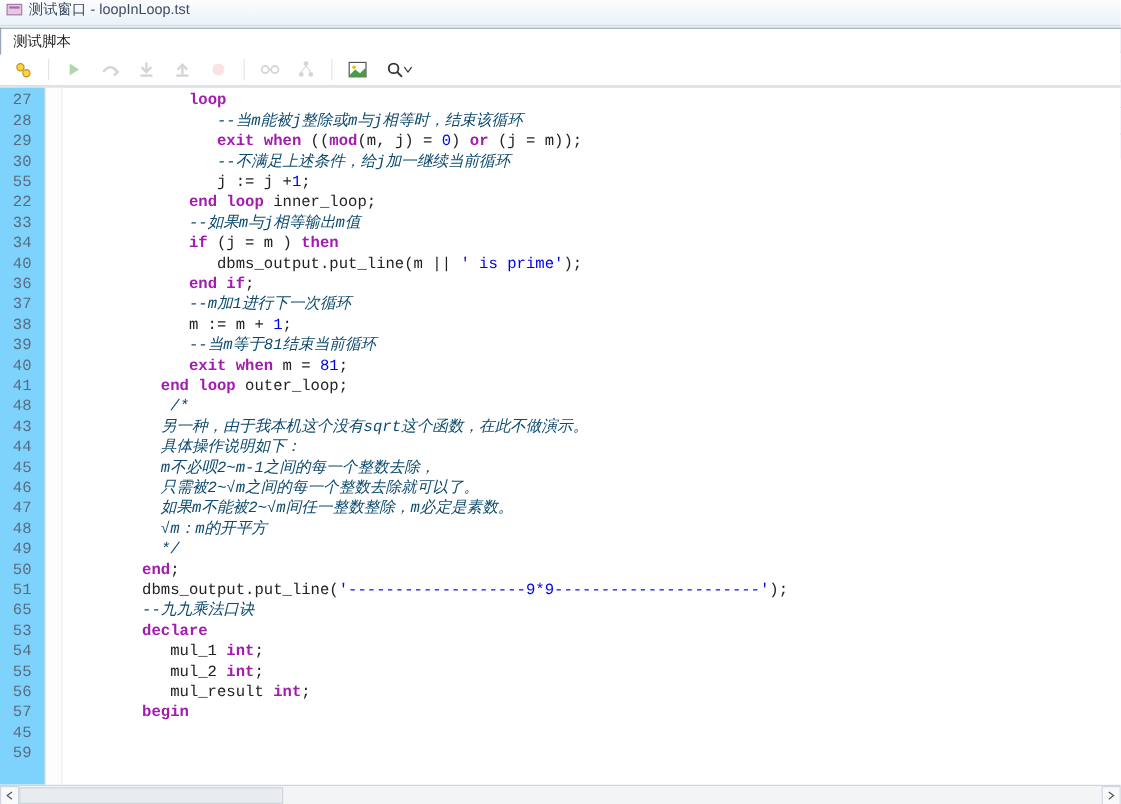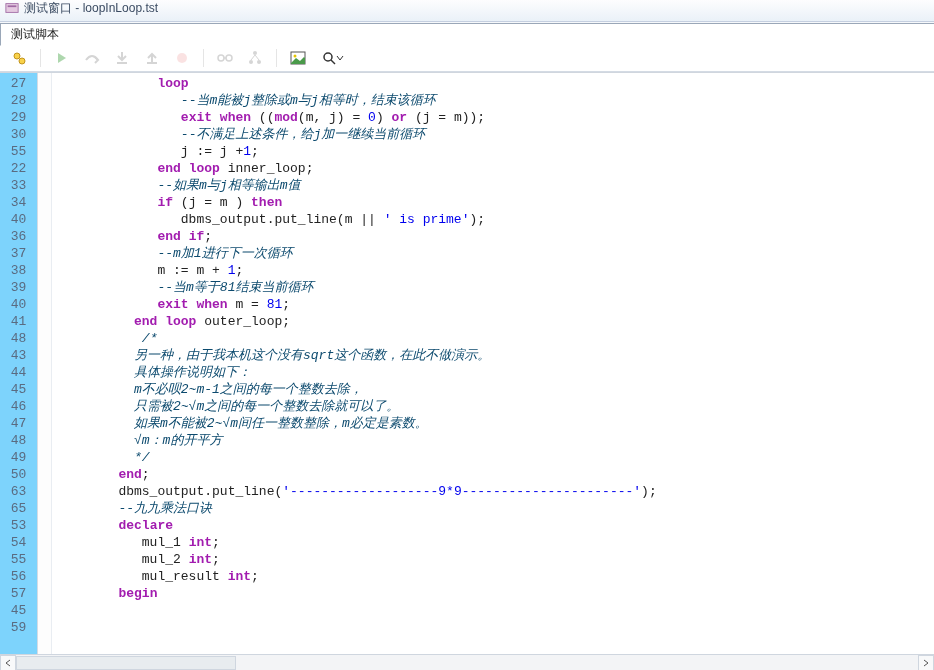--- a/index.html
+++ b/index.html
@@ -229,21 +229,21 @@
       <div>41</div>
       <div>48</div>
       <div>43</div>
       <div>44</div>
       <div>45</div>
       <div>46</div>
       <div>47</div>
       <div>48</div>
       <div>49</div>
       <div>50</div>
-      <div>63</div>
+      <div>51</div>
       <div>65</div>
       <div>53</div>
       <div>54</div>
       <div>55</div>
       <div>56</div>
       <div>57</div>
       <div>45</div>
       <div>59</div>
     </div>
   <div class="fold-col"></div>

